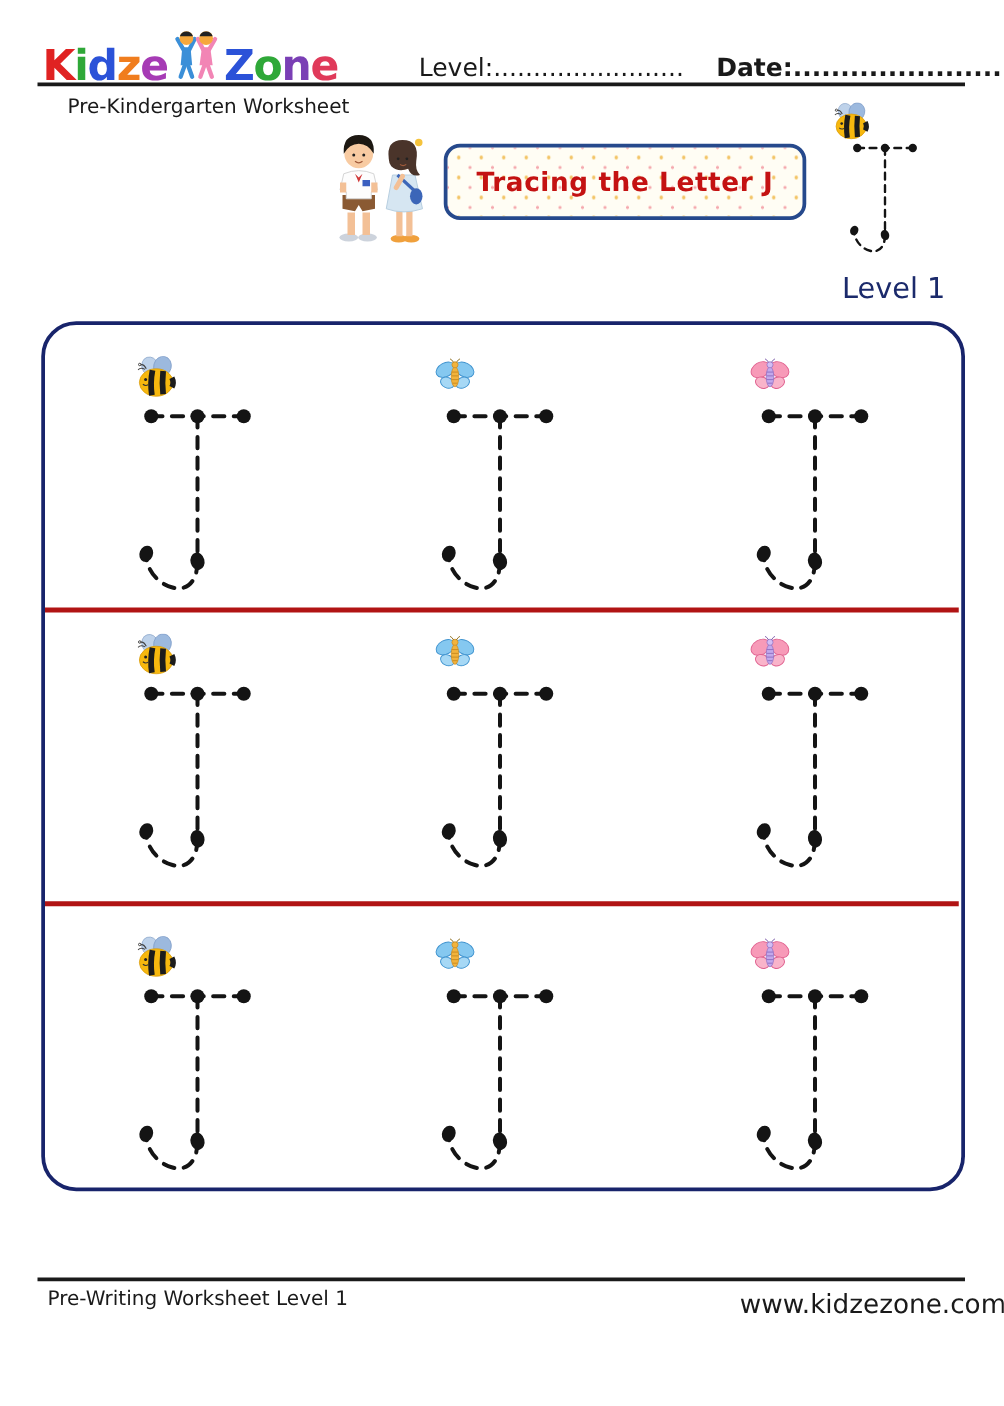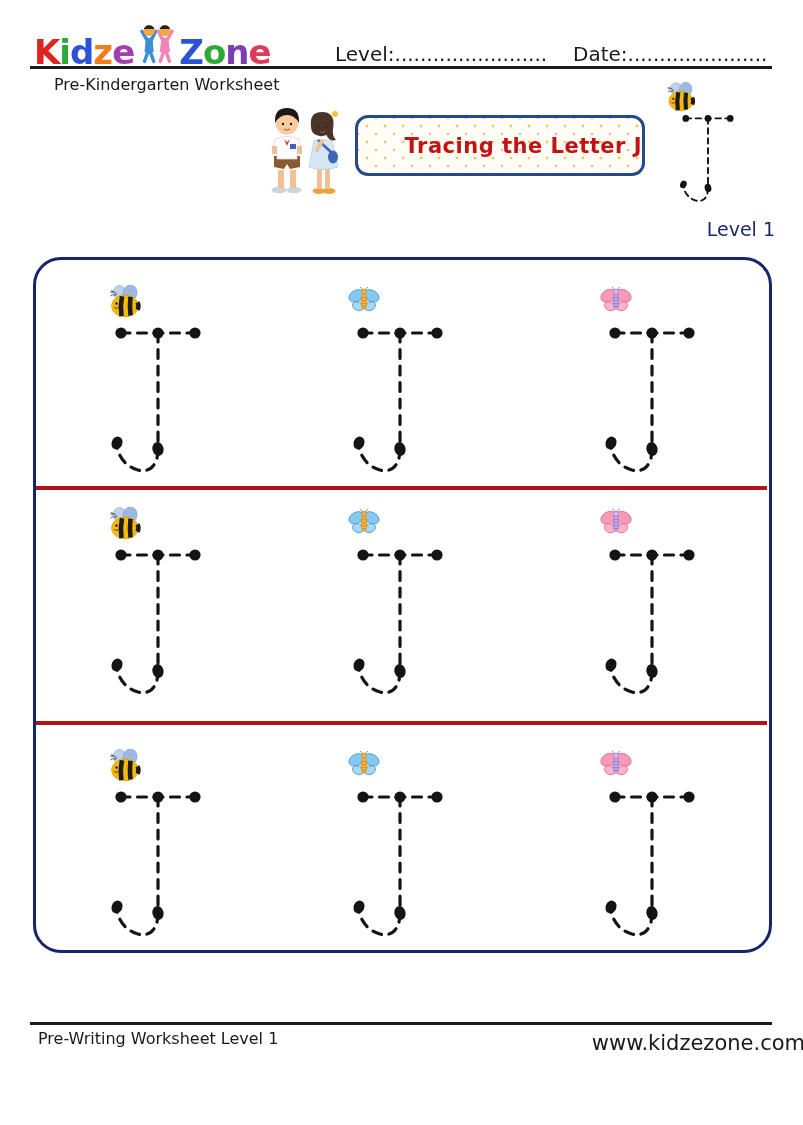--- a/index.html
+++ b/index.html
@@ -8,39 +8,39 @@
 
   
   .logo{position:absolute;left:34px;top:22px;display:flex;align-items:flex-end;
         font-weight:800;font-size:34px;line-height:1;letter-spacing:-1px;}
   .logo .ltr{display:inline-block;}
   .logo .fig{margin:0 1px 0 2px;}
   .rule{position:absolute;background:#1a1a1a;}
   .hdr-rule{left:30px;top:66px;width:742px;height:3px;}
   .subtitle{position:absolute;left:38px;top:75px;font-size:16px;margin-left:16px;}
   .name-label{position:absolute;left:335px;top:42px;font-size:20px;white-space:nowrap;}
-  .date-label{position:absolute;left:573px;top:42px;font-size:20px;white-space:nowrap;}
+  .date-label{position:absolute;left:573px;top:42px;font-size:20px;white-space:nowrap;font-weight:bold;}
 
   
   .kids{position:absolute;left:262px;top:100px;}
   .title-box{position:absolute;left:355px;top:115px;width:284px;height:55px;
              border:3.5px solid #26498c;border-radius:13px;
              background-color:#fffdf4;
              background-image:radial-gradient(circle,#f3c568 1.2px,transparent 1.7px),
                               radial-gradient(circle,#f5a9ae 1px,transparent 1.5px);
              background-size:18px 16px,18px 16px;background-position:0 0,9px 8px;
-             display:flex;align-items:center;justify-content:flex-end;}
+             display:flex;align-items:center;justify-content:center;}
   .title-text{color:var(--title,#c41212);font-size:21px;font-weight:600;letter-spacing:.5px;}
 
   
   .example{position:absolute;left:655px;top:80px;width:120px;height:165px;}
   .example .insect{position:absolute;left:8px;top:2px;}
   .example .jwrap{position:absolute;left:20px;top:30px;}
-  .level-label{position:absolute;left:0px;top:138px;width:120px;text-align:right;
-               color:var(--level,#1b2a6b);font-size:19px;}
+  .level-label{position:absolute;left:0px;top:138px;width:120px;text-align:center;
+               color:var(--level,#1b2a6b);font-size:23px;}
 
   
   .frame{position:absolute;left:33px;top:257px;width:733px;height:690px;
          border:3.5px solid var(--frame,#18246b);border-radius:28px;background:#fff;}
   .divider{position:absolute;left:36px;width:731px;height:3.5px;background:var(--divider,#b11414);}
   .divider.d1{top:486px;}
   .divider.d2{top:721px;}
 
   
   .trace-cell{position:absolute;width:110px;height:196px;}

